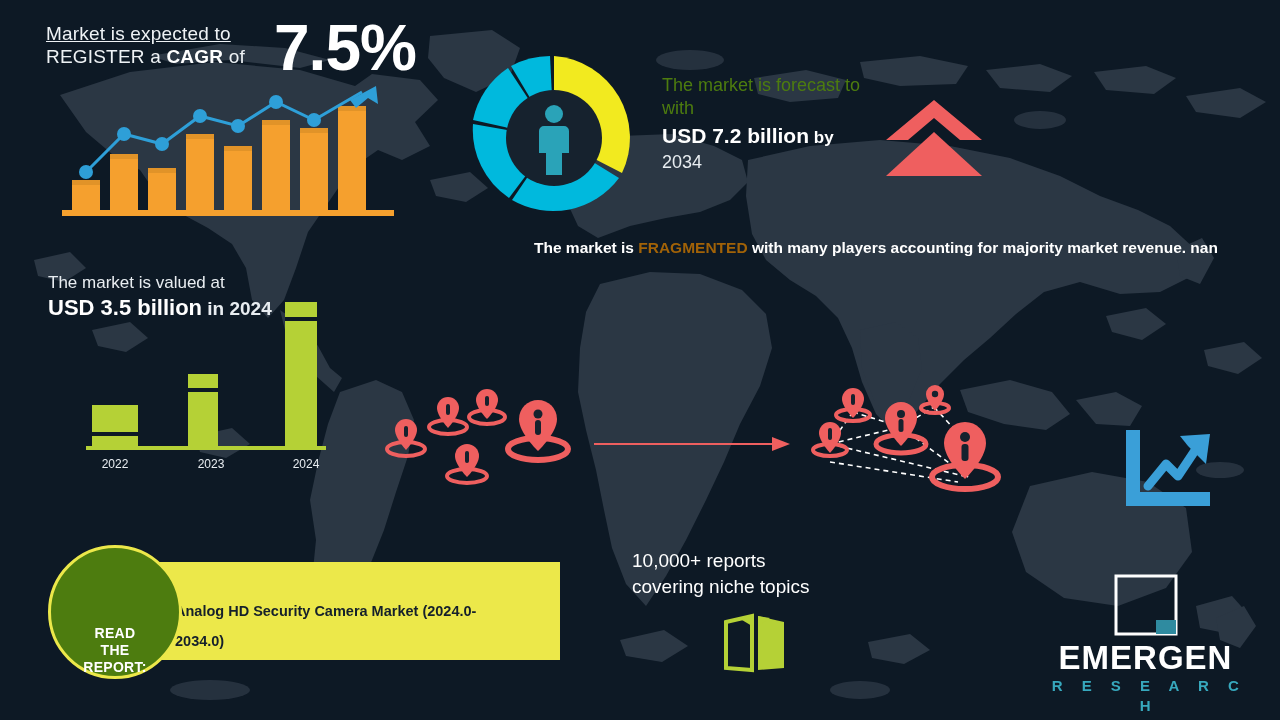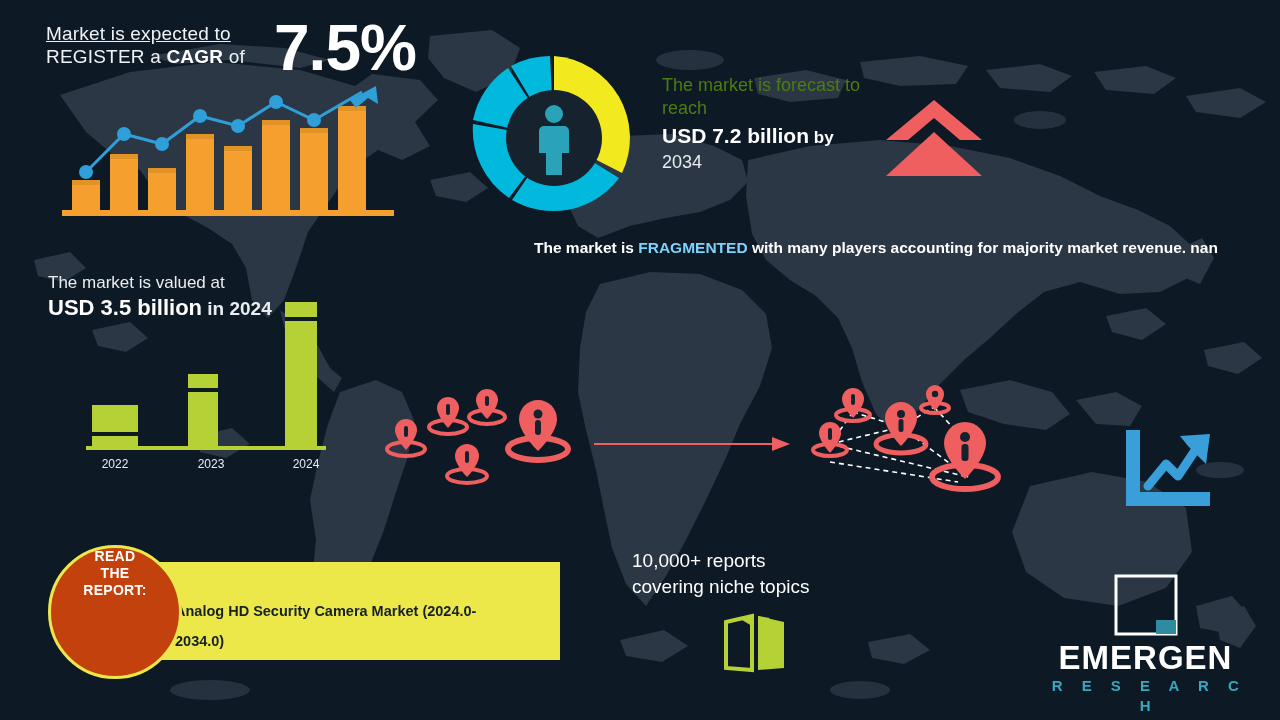--- a/index.html
+++ b/index.html
@@ -44,43 +44,43 @@
   }
   .forecast-big .by{font-size:17px;font-weight:700;margin-top:20px;}
   .forecast-year{
     color:#e8edf1;font-size:18px;line-height:22px;font-weight:400;
   }
 
   .frag-block{left:534px;top:236px;width:690px;}
   .frag-text{
     color:#ffffff;font-size:15.5px;line-height:23px;font-weight:600;
   }
-  .frag-text .hl{color:#7dd3fc;font-weight:700;}
+  .frag-text .hl{color:#a16207;font-weight:700;}
 
   .valued-block{left:48px;top:272px;width:300px;}
   .valued-small{color:#e8edf1;font-size:17px;line-height:22px;font-weight:400;}
   .valued-big{color:#ffffff;font-size:22px;line-height:28px;font-weight:700;}
   .valued-big .yr{font-size:19px;font-weight:700;color:#e8edf1;}
 
   .reports-block{left:632px;top:548px;width:300px;}
   .reports-text{color:#ffffff;font-size:19px;line-height:26px;font-weight:400;}
 
   
   .report-bar{
     left:155px;top:562px;width:405px;height:98px;
     background:#ece84a;
   }
   .report-title{
     position:absolute;left:20px;top:34px;width:330px;
     color:#15202b;font-size:14.5px;line-height:30px;font-weight:600;
   }
   .report-circle{
     left:48px;top:545px;width:128px;height:128px;border-radius:50%;
-    background:#c2410c;border:3px solid #ece84a;
-    display:flex;align-items:flex-start;justify-content:center;
+    background:#4d7c0f;border:3px solid #ece84a;
+    display:flex;align-items:flex-end;justify-content:center;
   }
   .report-circle-label{
     color:#ffffff;font-size:14px;line-height:17px;font-weight:700;
     text-align:center;letter-spacing:.3px;
   }
 
   
   .logo-block{left:1038px;top:572px;width:215px;}
   .logo-name{
     color:#ffffff;font-size:33px;line-height:36px;font-weight:700;
@@ -222,21 +222,21 @@
     </g>
     <circle cx="90" cy="90" r="48" fill="#16222e"></circle>
     <g fill="#2aa3b8">
       <circle cx="90" cy="66" r="9"></circle>
       <path d="M80,78 h20 a5,5 0 0,1 5,5 v22 h-7 v22 h-16 v-22 h-7 v-22 a5,5 0 0,1 5,-5 Z"></path>
     </g>
   </svg>
 
   <div class="abs forecast-block">
     <div class="forecast-small">The market is forecast to</div>
-    <div class="forecast-small">reach</div>
+    <div class="forecast-small">with</div>
     <div class="forecast-big">
       <span>USD 7.2 billion</span><span class="by"> by</span>
     </div>
     <div class="forecast-year">2034</div>
   </div>
 
   <svg class="abs" style="left:884px;top:98px;" width="100" height="80" viewBox="0 0 100 80">
     <path d="M50,2 L98,42 L76,42 L50,20 L24,42 L2,42 Z" fill="#ef5f5f"></path>
     <path d="M50,34 L98,78 L2,78 Z" fill="#ef5f5f"></path>
   </svg>

